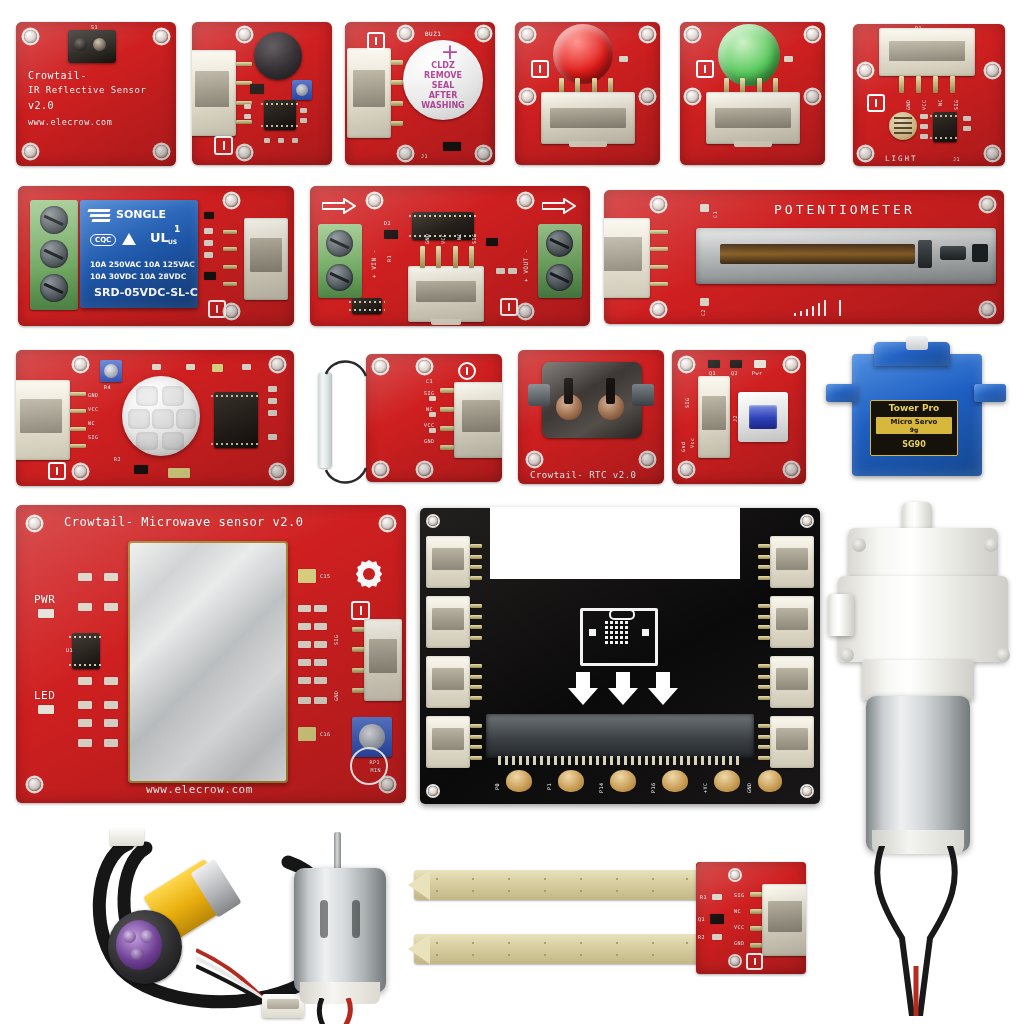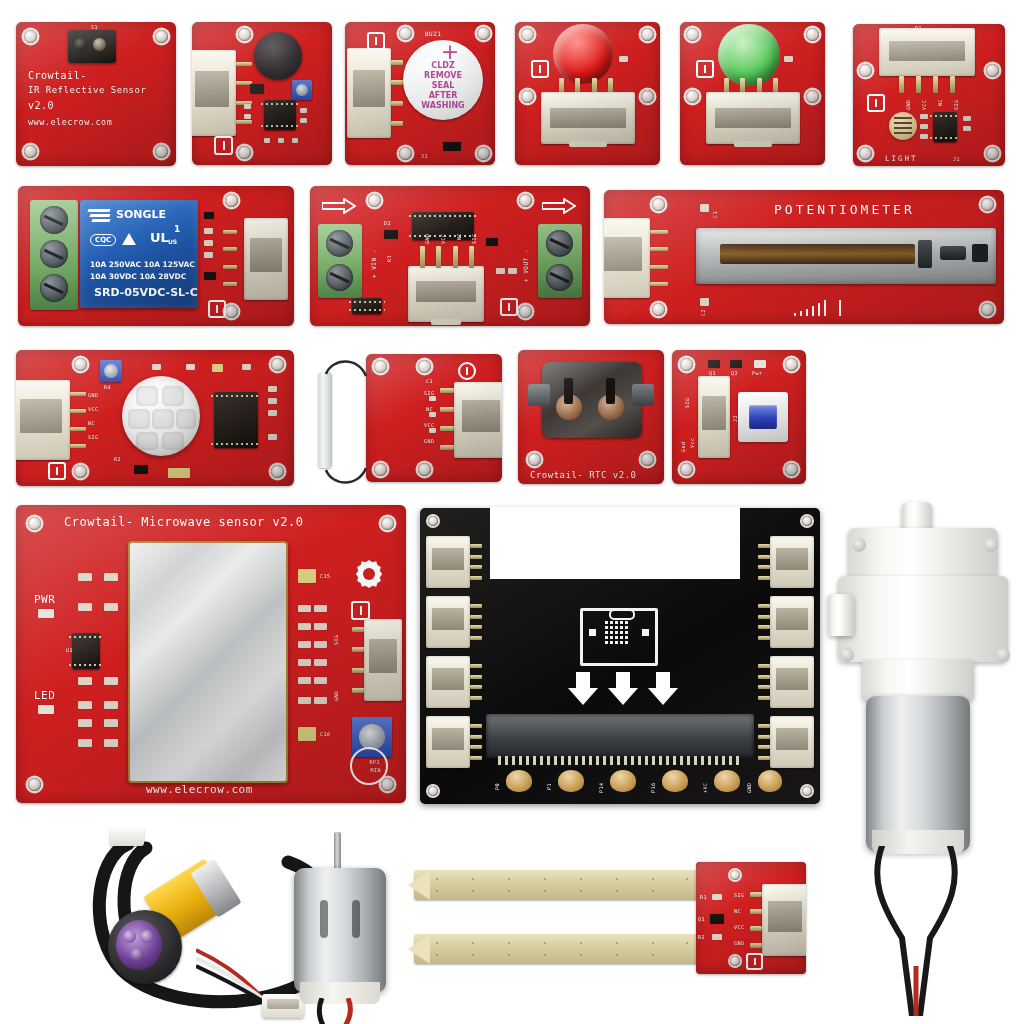--- a/index.html
+++ b/index.html
@@ -538,20 +538,34 @@
     <div class="silk tiny rot" style="left:17px;top:98px;">Vcc</div>
     <div class="silk tiny rot" style="left:25px;top:94px;">NC</div>
     <div class="silk tiny rot" style="left:12px;top:58px;">SIG</div>
     <div class="conn" style="left:26px;top:26px;width:32px;height:82px;">
       <div class="slot"></div>
     </div>
     <div class="silk tiny rot" style="left:60px;top:72px;">J2</div>
     <div class="btncap" style="left:66px;top:42px;width:50px;height:50px;"></div>
   </div>
 
+  <div style="position:absolute;left:826px;top:340px;width:180px;height:150px;">
+    <div class="servo-body" style="left:26px;top:14px;width:130px;height:122px;"></div>
+    <div class="servo-body" style="left:48px;top:2px;width:76px;height:24px;border-radius:5px 5px 0 0;"></div>
+    <div style="position:absolute;left:80px;top:-4px;width:22px;height:14px;border-radius:3px;background:linear-gradient(180deg,#f2f3f5,#c9ccd0);"></div>
+    <div class="servo-body" style="left:0px;top:44px;width:32px;height:18px;border-radius:3px;"></div>
+    <div class="servo-body" style="right:0px;top:44px;width:32px;height:18px;border-radius:3px;"></div>
+    <div class="servo-label" style="left:44px;top:60px;width:86px;height:54px;">
+      <div class="servo-txt" style="top:2px;font-size:9px;">Tower Pro</div>
+      <div class="band" style="top:16px;height:17px;"></div>
+      <div class="servo-txt dark" style="top:17px;font-size:7px;">Micro Servo</div>
+      <div class="servo-txt dark" style="top:25px;font-size:6px;">9g</div>
+      <div class="servo-txt" style="top:39px;font-size:8px;">SG90</div>
+    </div>
+  </div>
 
   <div class="pcb" style="left:16px;top:505px;width:390px;height:298px;">
     <div class="hole" style="left:12px;top:12px;"></div>
     <div class="hole" style="right:12px;top:12px;"></div>
     <div class="hole" style="left:12px;bottom:12px;"></div>
     <div class="hole" style="right:12px;bottom:12px;"></div>
     <div class="silk m" style="left:48px;top:10px;font-size:12px;">Crowtail- Microwave sensor v2.0</div>
     <div class="shield" style="left:112px;top:36px;width:156px;height:238px;"></div>
 
     <div class="silk s" style="left:18px;top:88px;font-size:11px;">PWR</div>

